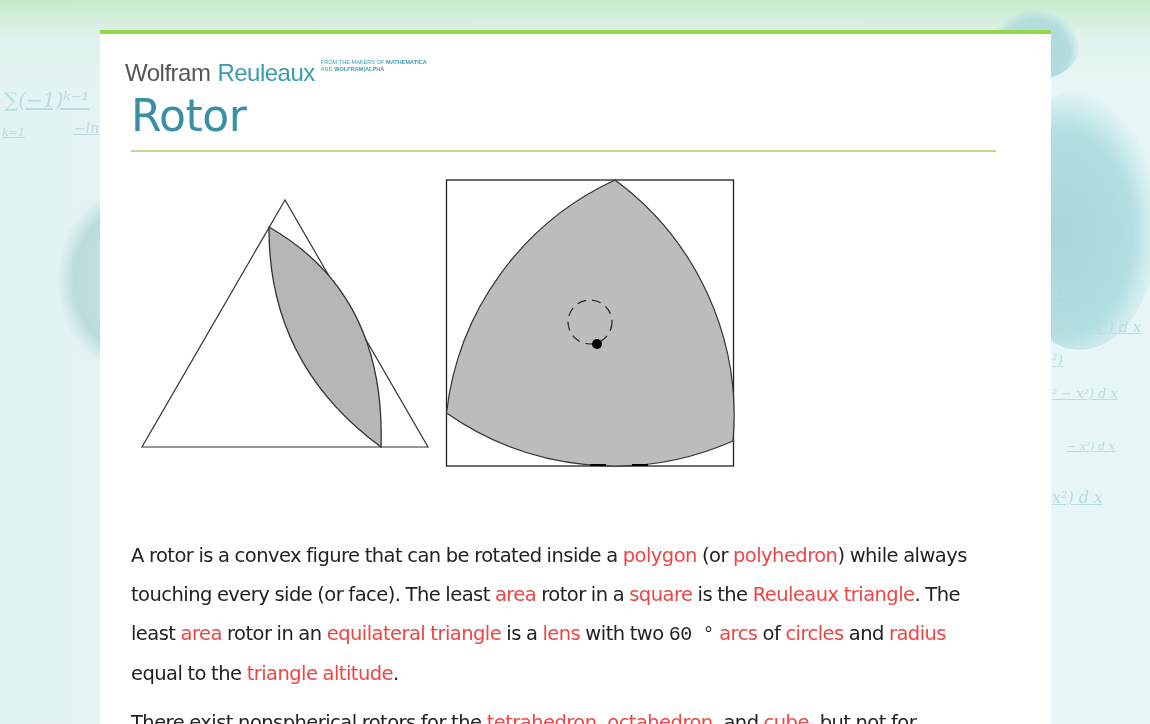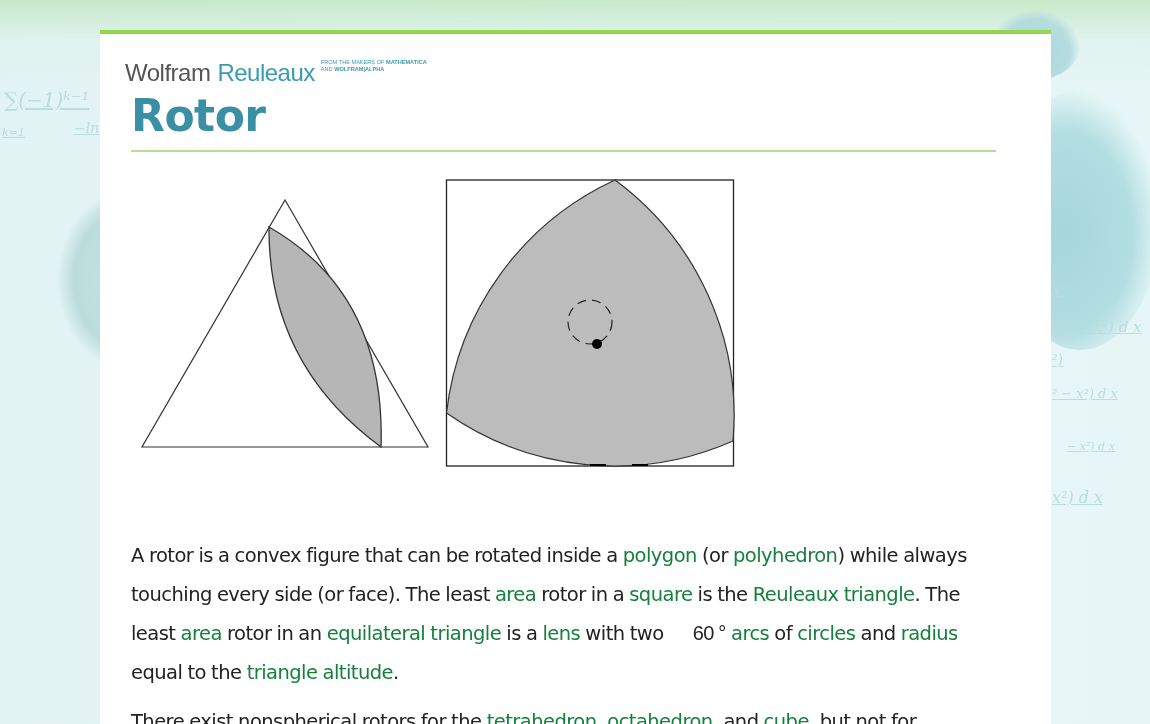--- a/index.html
+++ b/index.html
@@ -58,21 +58,21 @@
       color: #3a9bb0;
       text-transform: uppercase;
     }
     .brand-tag b { font-weight: bold; }
     .page-title {
       position: absolute;
       left: 31px; top: 56px;
       font-family: "DejaVu Sans", sans-serif;
       font-size: 44px;
       color: #3a8fa5;
-      font-weight: bold;
+      font-weight: normal;
       letter-spacing: -0.5px;
     }
     .title-rule {
       position: absolute;
       left: 31px; top: 116px;
       width: 865px; height: 2px;
       background: #b5df8a;
     }
     .figure {
       position: absolute;
@@ -83,25 +83,24 @@
       left: 31px; top: 502px;
       width: 870px;
       font-family: "DejaVu Sans", sans-serif;
       font-size: 19.5px;
       line-height: 39px;
       color: #222222;
       letter-spacing: -0.55px;
       word-spacing: -0.5px;
     }
     .body-text p { margin-bottom: 10px; }
-    .body-text a { color: #15803d; text-decoration: none; cursor: pointer; }
+    .body-text a { color: #ef4444; text-decoration: none; cursor: pointer; }
     .math {
-      font-family: Liberation Sans, sans-serif;
+      font-family: Liberation Mono, monospace;
       font-size: 20px;
-      margin-left: 24px;
     }
   </style>
 </head>
 <body>
 
 <div class="bg">
 
   <div class="bg-blob" style="left:58px; top:190px; width:120px; height:180px; background:radial-gradient(ellipse at 60% 50%, #c9e3e3 0%, #bcdcdc 55%, rgba(188,220,220,0) 72%);"></div>
   <div class="bg-blob" style="left:990px; top:10px; width:90px; height:70px; background:radial-gradient(ellipse at 50% 60%, #a9d6da 0%, #b5dde0 55%, rgba(181,221,224,0) 72%);"></div>
   <div class="bg-blob" style="left:1000px; top:90px; width:160px; height:260px; background:radial-gradient(ellipse at 40% 55%, #a6d6dc 0%, #b3dee2 50%, rgba(179,222,226,0) 72%);"></div>

